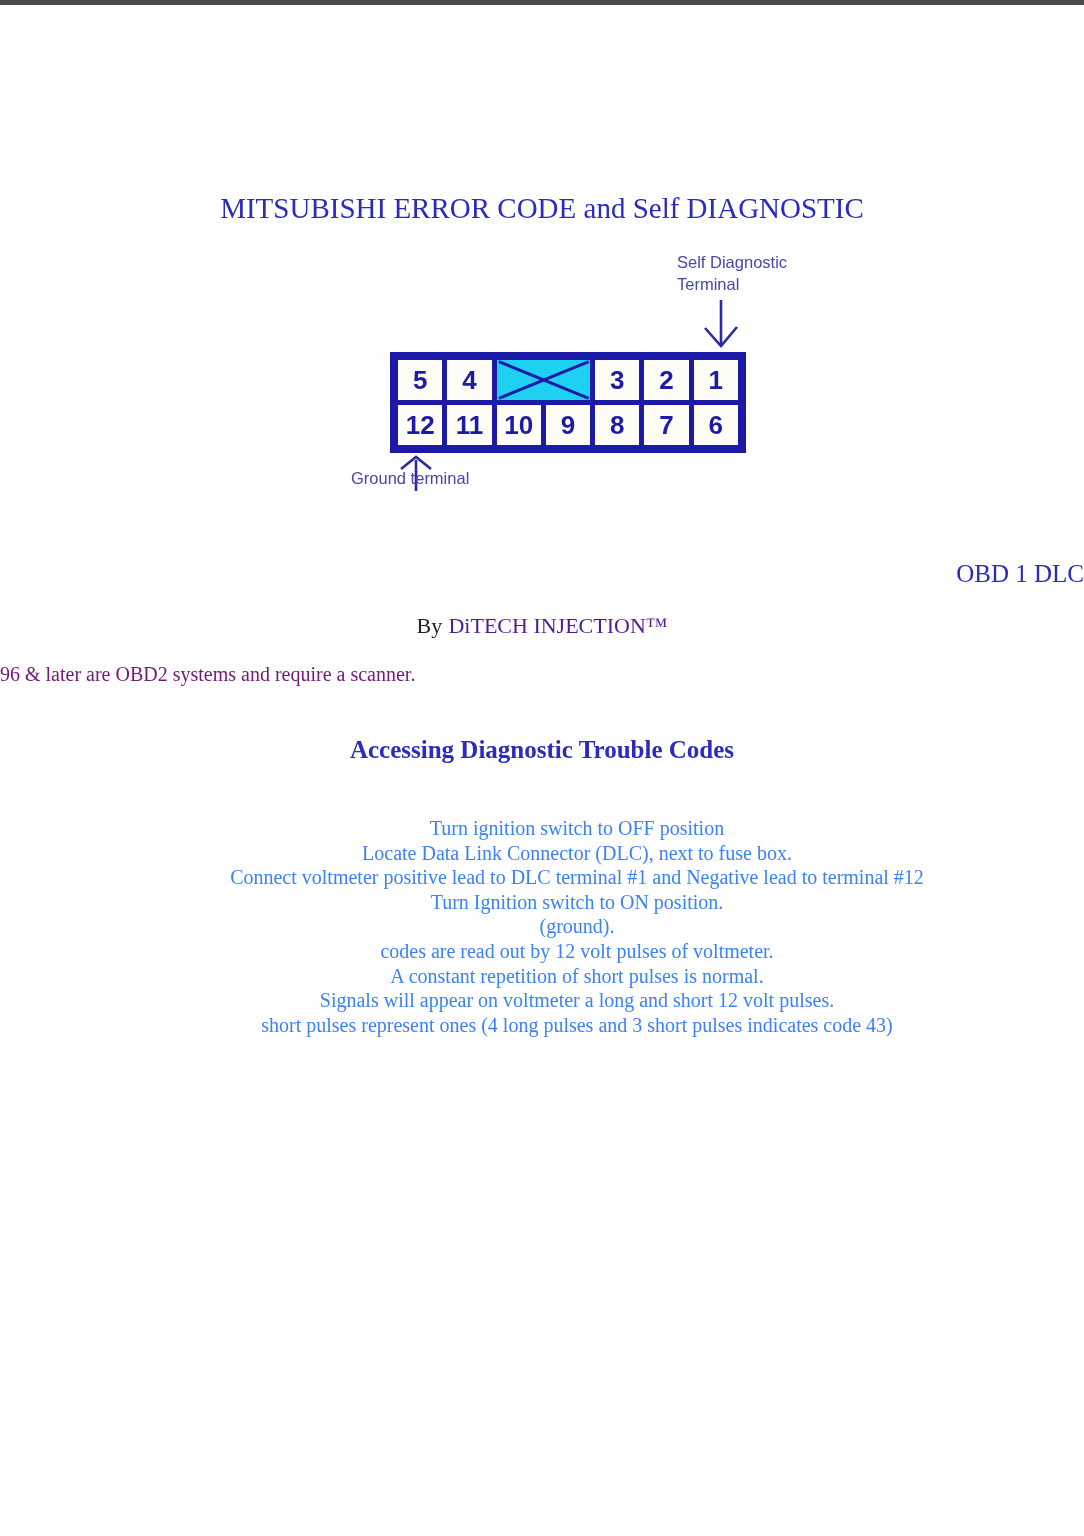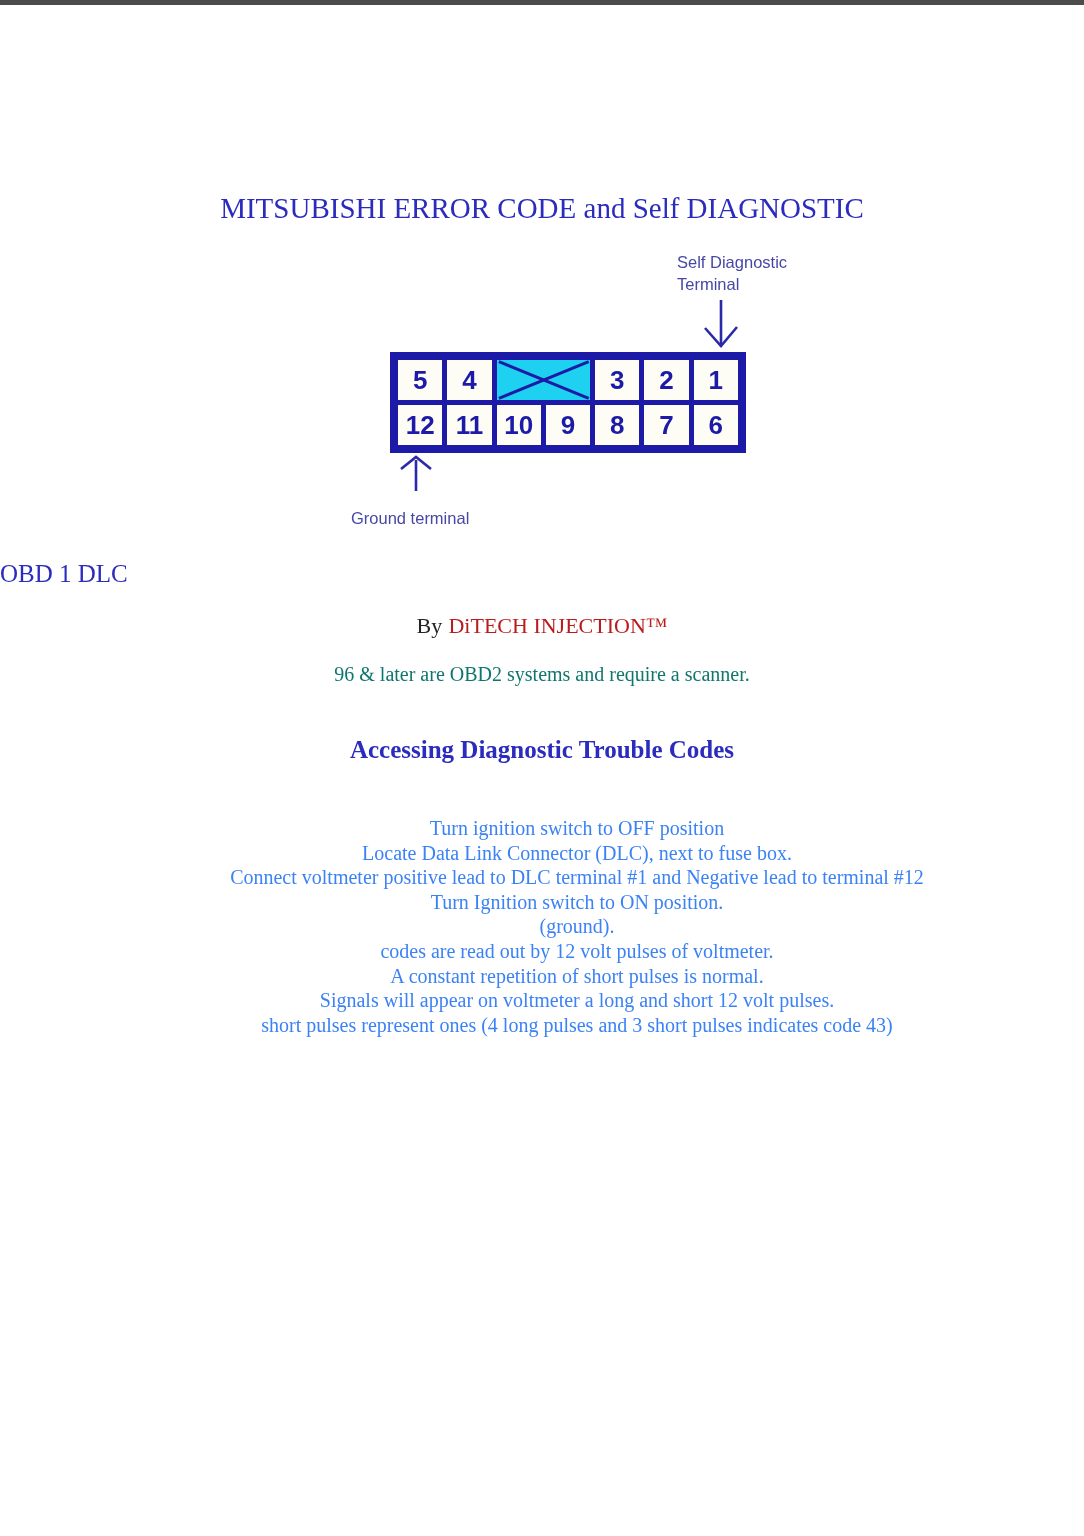--- a/index.html
+++ b/index.html
@@ -48,45 +48,45 @@
     font-weight:bold; font-size:26px;
     color:#1c1aa6;
   }
   .cell.blocked {
     grid-column:span 2;
     background:#1ed1f0;
     position:relative;
   }
   .cell.blocked svg { position:absolute; inset:0; width:100%; height:100%; }
   .gnd-label {
-    position:absolute; left:351px; top:509px;
+    position:absolute; left:351px; top:469px;
     font-family:"Liberation Sans", sans-serif;
     font-size:16.5px;
     color:#4747a6;
     text-align:right;
   }
   
   .obd-heading {
     position:absolute; left:0; top:560px; width:1084px;
-    margin:0; text-align:left;
+    margin:0; text-align:right;
     font-size:25px; font-weight:normal;
     color:#2b2bbe;
   }
   .byline {
     position:absolute; left:0; top:613px; width:1084px;
     text-align:center;
     font-size:22px;
     color:#242424;
   }
-  .byline .brand { color:#b91c1c; margin-left:0.28em; }
+  .byline .brand { color:#4c1d95; margin-left:0.28em; }
   .note {
     position:absolute; left:0; top:663px; width:1084px;
-    text-align:center;
+    text-align:left;
     font-size:20px;
-    color:#0f766e;
+    color:#701a75;
   }
   .access-heading {
     position:absolute; left:0; top:736px; width:1084px;
     margin:0; text-align:center;
     font-size:25px; font-weight:bold;
     color:#2b2bbe;
   }
   .instructions {
     position:absolute; left:0; top:816px; width:1084px;
     text-align:center;

